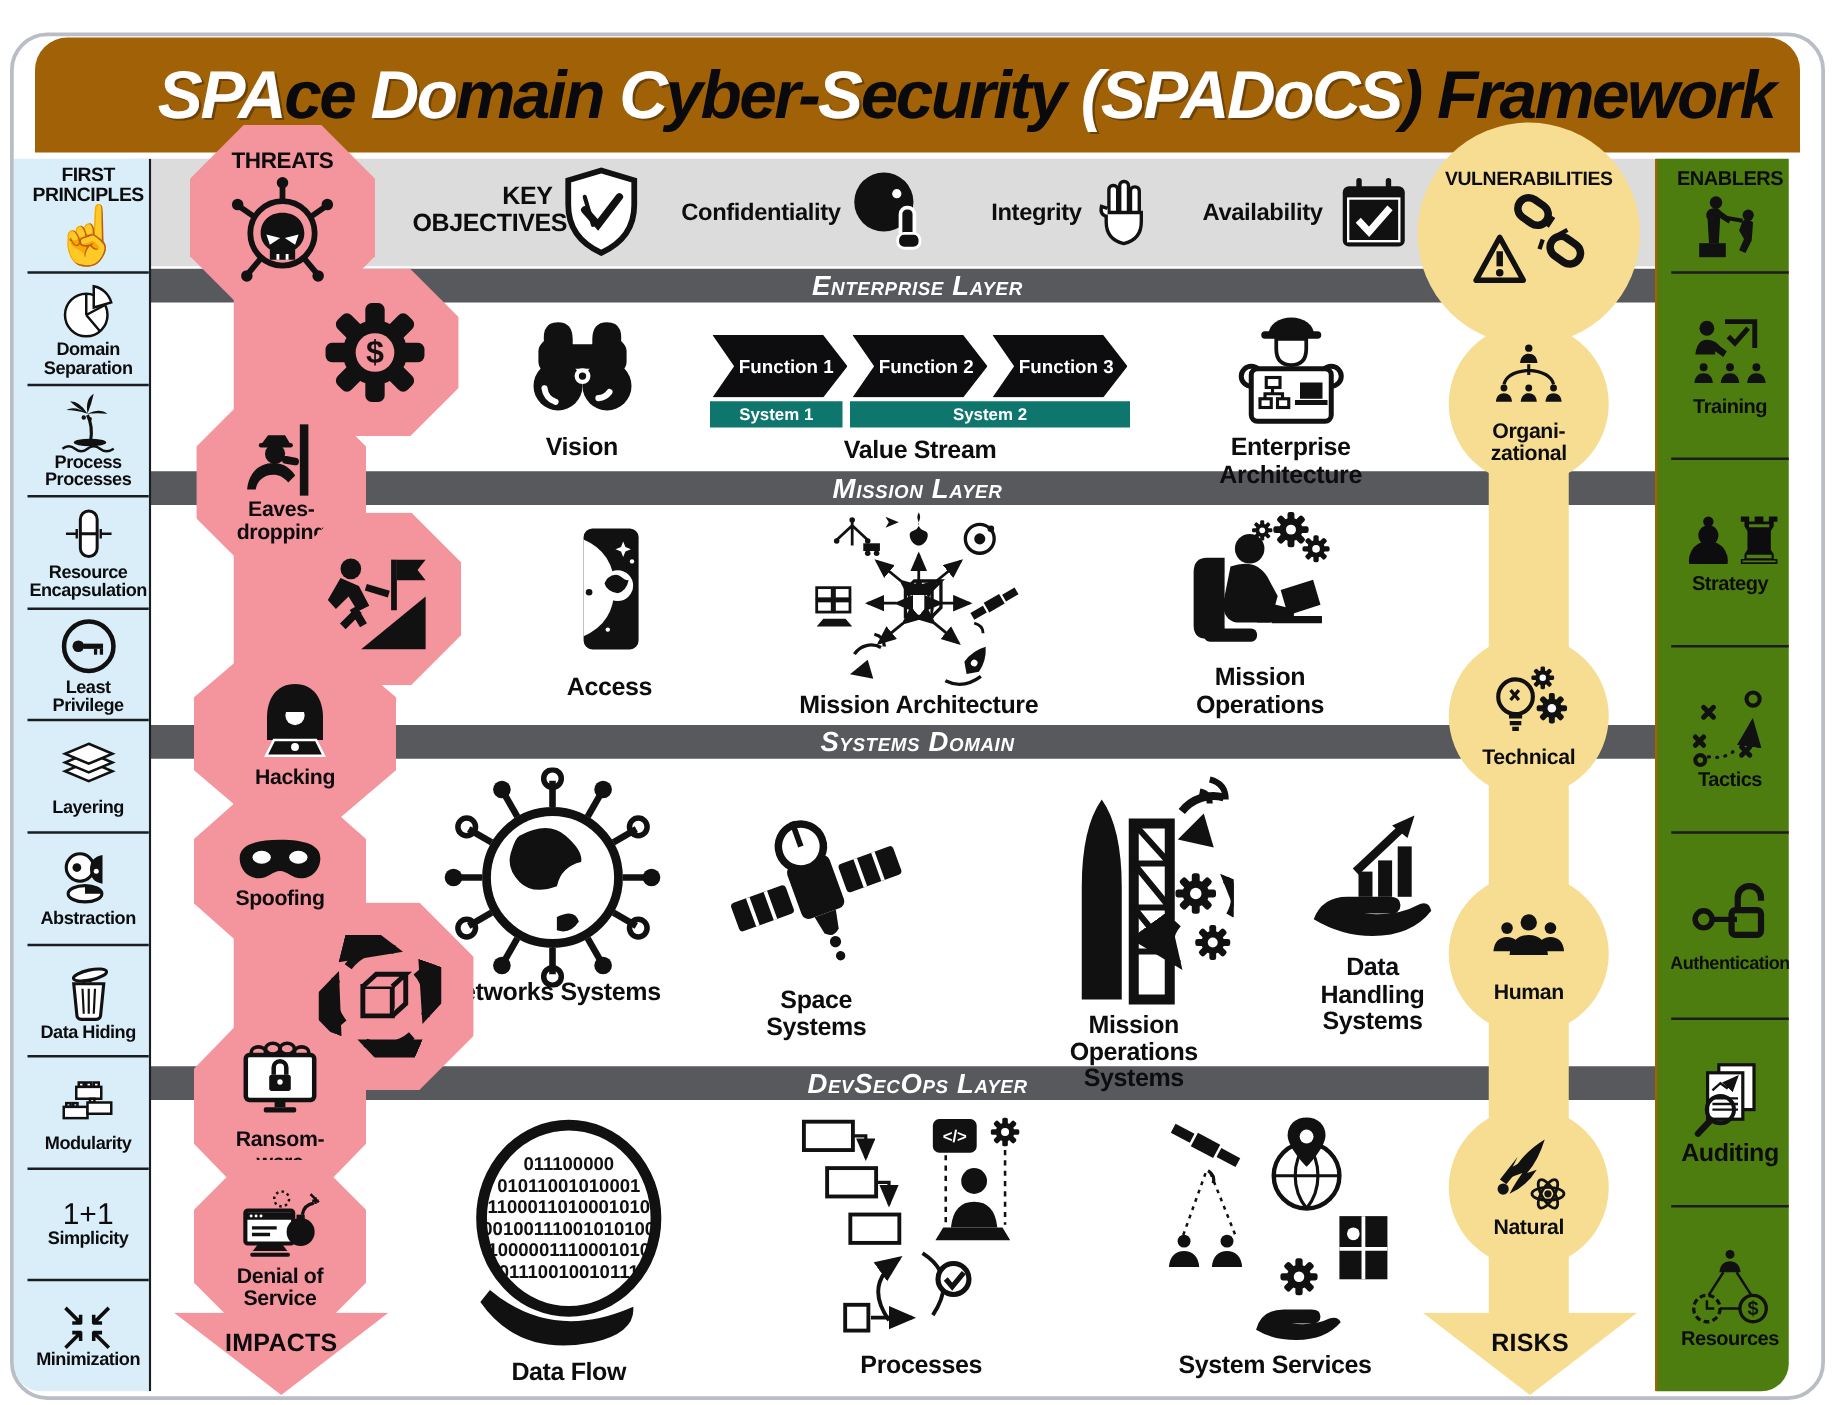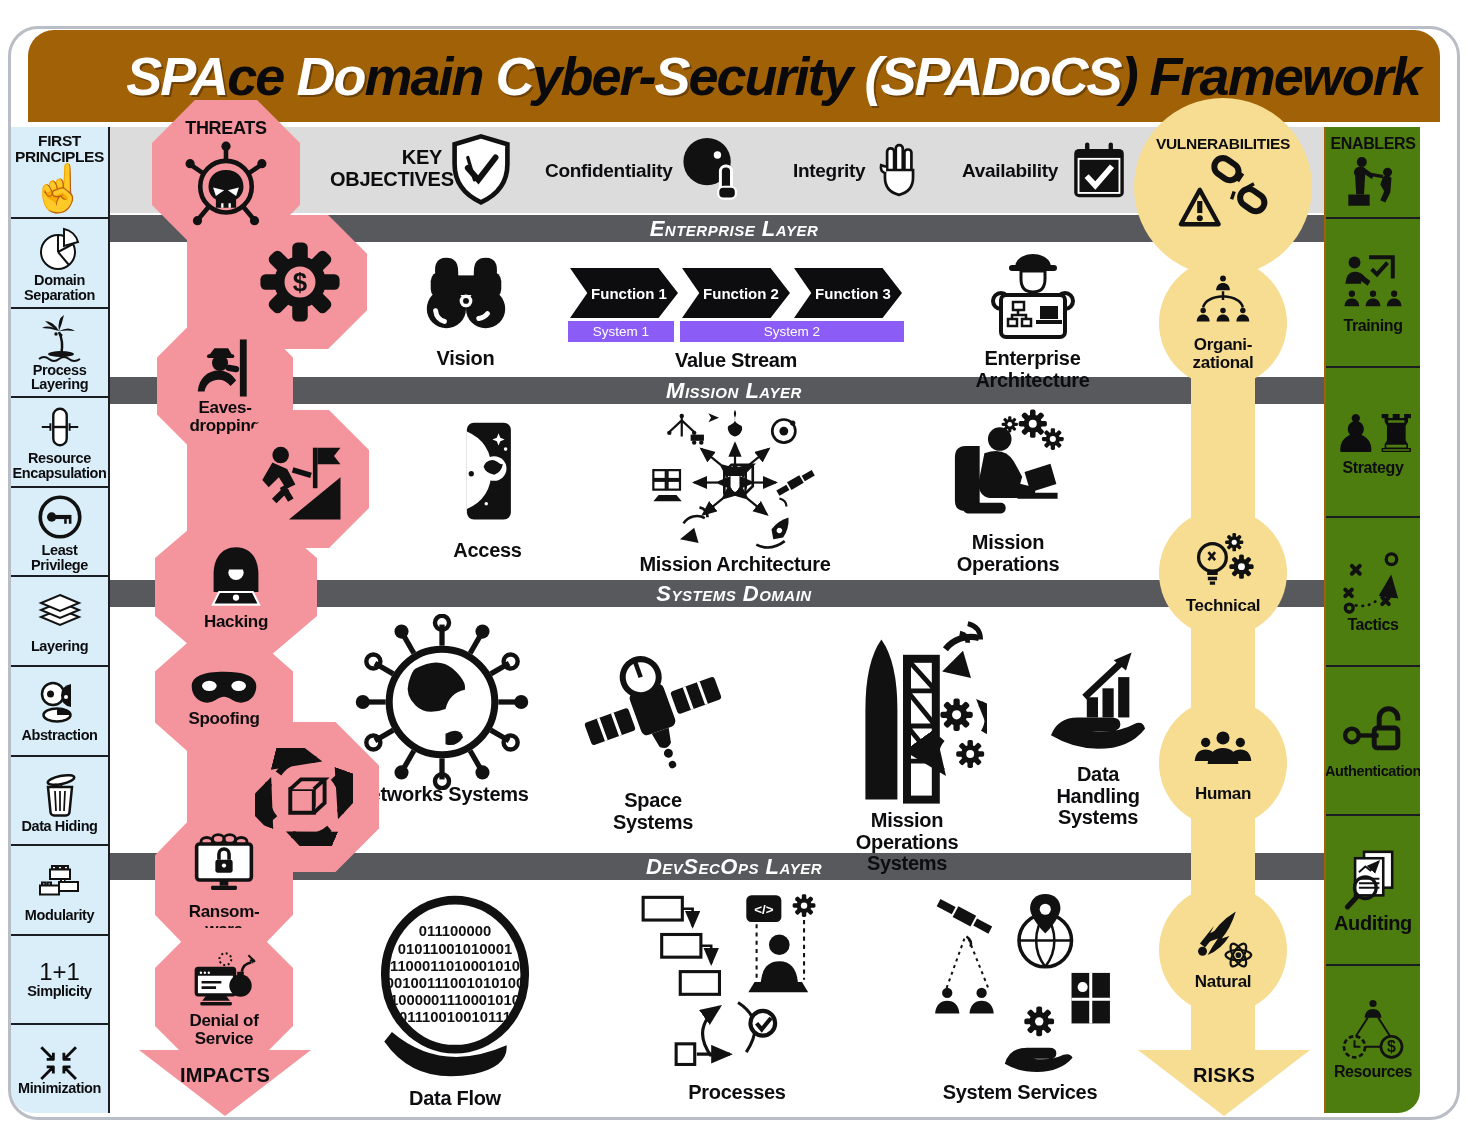--- a/index.html
+++ b/index.html
@@ -28,38 +28,38 @@
   #vband{left:1191px;top:120px;width:64px;height:932px;background:#f6dd92;}
   .colarrow{z-index:3;clip-path:polygon(0 0,100% 0,50% 100%);}
   #tarrow{left:139px;top:1050px;width:172px;height:66px;background:#f4949c;}
   #varrow{left:1138px;top:1050px;width:172px;height:66px;background:#f6dd92;}
   .oct{background:#f4949c;clip-path:polygon(29% 0,71% 0,100% 29%,100% 71%,71% 100%,29% 100%,0 71%,0 29%);
        display:flex;flex-direction:column;align-items:center;justify-content:center;z-index:4;}
   .circ{background:#f6dd92;border-radius:50%;display:flex;flex-direction:column;align-items:center;justify-content:center;z-index:4;}
   .nlbl{font-weight:700;font-size:17px;line-height:1.04;text-align:center;letter-spacing:-.3px;}
   .flowlbl{font-weight:700;font-size:20px;text-align:center;z-index:5;letter-spacing:.2px;}
   
-  .side{top:127px;height:986px;display:flex;flex-direction:column;z-index:5;}
+  .side{top:127px;height:986px;display:flex;flex-direction:column;z-index:5;padding-left:11px;}
   #lside{left:11px;width:97px;background:#d9eef8;border-right:2px solid #1a1d22;border-bottom-left-radius:22px;}
   #rside{left:1324px;width:94px;background:#4d7c0f;border-left:2px solid #a16207;border-bottom-right-radius:22px;}
   .cell{flex:1;display:flex;flex-direction:column;align-items:center;justify-content:center;
         border-bottom:2px solid #1a1d22;padding:2px 1px;overflow:hidden;}
   .cell:last-child{border-bottom:none;}
   .cell.hd{flex:0 0 86px;}
   .s-lbl{font-size:14.5px;font-weight:700;text-align:center;line-height:1.02;letter-spacing:-.4px;}
   .s-big{font-size:24px;font-weight:400;line-height:1;}
   .glyph{line-height:1;}
   .arr4{display:grid;grid-template-columns:22px 22px;font-size:24px;font-weight:700;line-height:.8;}
   
   #vstream .chevs{display:flex;gap:4px;}
   .chev{width:108px;height:50px;background:#0d0d0f;color:#fff;font-size:15px;font-weight:700;
         display:flex;align-items:center;justify-content:center;padding-left:10px;box-sizing:border-box;
         clip-path:polygon(0 0,82% 0,100% 50%,82% 100%,0 100%,16% 50%);}
   #vstream .sys{display:flex;gap:6px;margin-top:3px;}
-  .sysbar{height:21px;background:#8b5cf6;color:#fff;font-size:13.5px;font-weight:400;
+  .sysbar{height:21px;background:#0f766e;color:#fff;font-size:13.5px;font-weight:700;
           display:flex;align-items:center;justify-content:center;}
   svg{display:block;}
   text{font-family:"Liberation Sans",sans-serif;}
   .mono{font-family:"DejaVu Sans Mono",monospace;}
 </style>
 </head>
 <body>
 
 <div id="stage">
 
@@ -634,21 +634,21 @@
     </div>
     <div class="cell">
       <svg width="56" height="50" viewBox="0 0 100 100">
         <path d="M48 38q9 18 5 42" stroke="#111" stroke-width="5" fill="none"></path>
         <path d="M48 36q-20-14-34-6 16 0 34 6zM48 36q-4-24 10-32-4 18-10 32zM48 36q20-10 32 0-16-2-32 0zM48 36q-12-20-28-20 10 10 28 20z" fill="#111"></path>
         <circle cx="42" cy="42" r="3.5" fill="#111"></circle>
           <circle cx="52" cy="44" r="3" fill="#111"></circle>
         <ellipse cx="52" cy="82" rx="26" ry="6" fill="#111"></ellipse>
         <path d="M8 92q10-8 20 0t20 0 20 0 22 0" stroke="#111" stroke-width="4" fill="none"></path>
       </svg>
-      <div class="s-lbl">Process Layering</div>
+      <div class="s-lbl">Process Processes</div>
     </div>
     <div class="cell">
       <svg width="52" height="48" viewBox="0 0 100 100">
         <rect x="36" y="12" width="28" height="76" rx="14" fill="#fff" stroke="#111" stroke-width="5"></rect>
         <path d="M36 50h28" stroke="#111" stroke-width="5"></path>
         <path d="M12 50h18M70 50h18M30 42v16M70 42v16" stroke="#111" stroke-width="4"></path>
       </svg>
       <div class="s-lbl">Resource Encapsulation</div>
     </div>
     <div class="cell">

